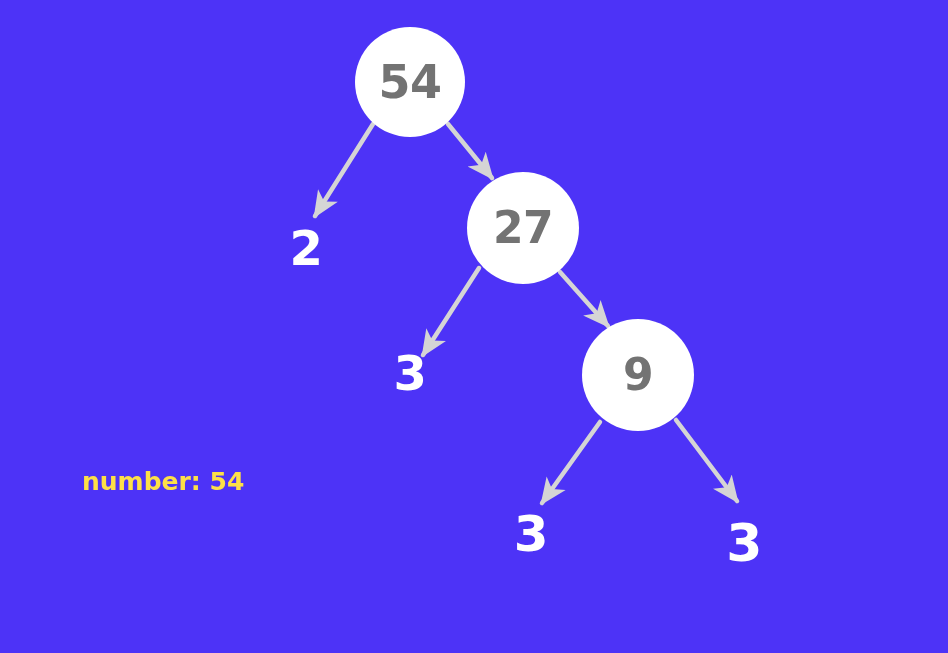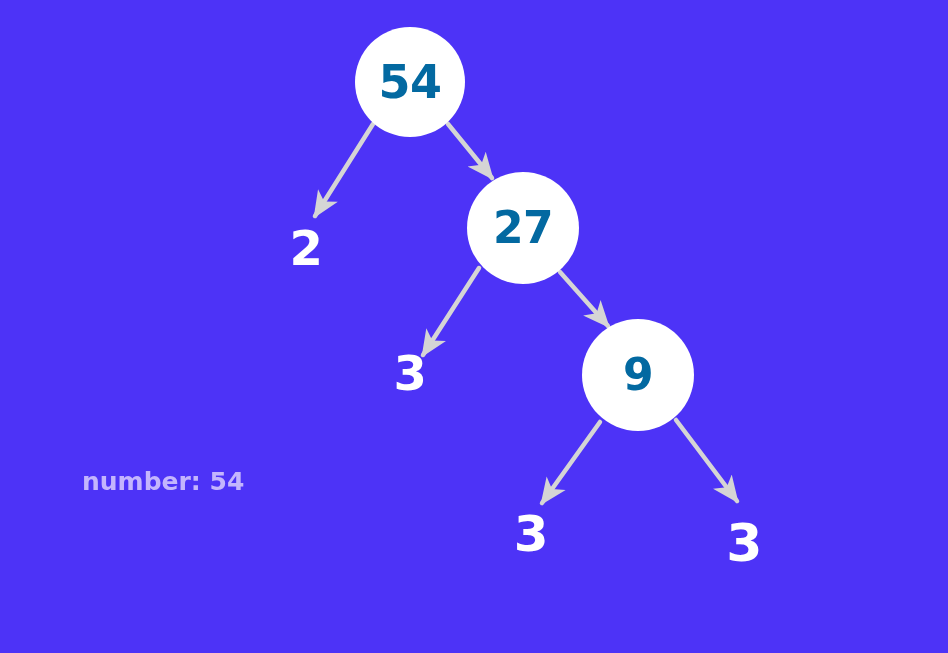--- a/index.html
+++ b/index.html
@@ -28,40 +28,40 @@
   .node {
     position: absolute;
     border-radius: 50%;
     background: #FFFFFF;
     display: flex;
     align-items: center;
     justify-content: center;
     box-sizing: border-box;
   }
   .node-label {
-    color: #0369a1;
+    color: #737373;
     font-family: "DejaVu Sans", sans-serif;
     font-weight: bold;
     letter-spacing: -0.5px;
     line-height: 1;
   }
   .leaf {
     position: absolute;
     color: #FFFFFF;
     font-family: "DejaVu Sans", sans-serif;
     font-weight: bold;
     line-height: 1;
     text-align: center;
     letter-spacing: -0.5px;
   }
   #info {
     position: absolute;
     left: 52px;
     top: 460px;
-    color: #c4b5fd;
+    color: #fde047;
     font-family: "DejaVu Sans", sans-serif;
     font-weight: bold;
     font-size: 25px;
     line-height: 43px;
     white-space: nowrap;
   }
   #info-number {
     padding-left: 30px;
   }
 </style>

